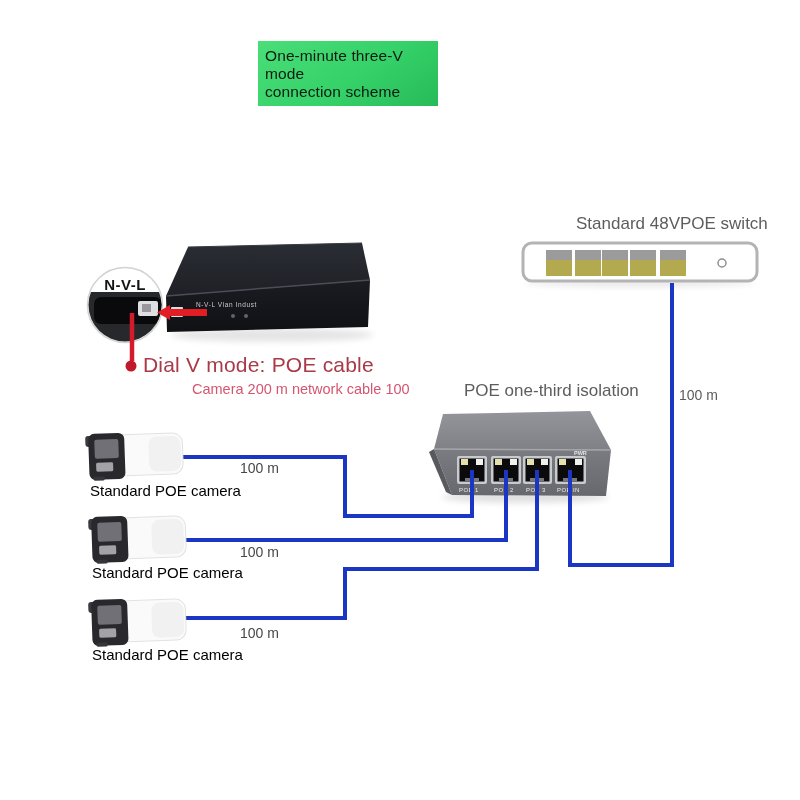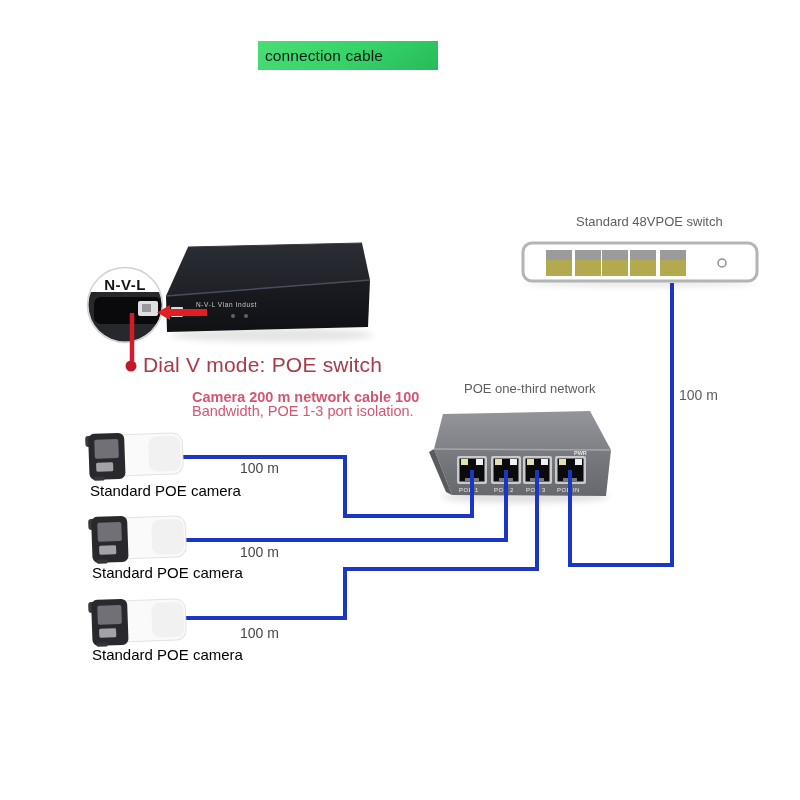--- a/index.html
+++ b/index.html
@@ -7,21 +7,21 @@
     position:relative;width:800px;height:800px;background:#ffffff;overflow:hidden;
     font-family:"Liberation Sans", sans-serif;
   }
   .abs{position:absolute;}
   svg{position:absolute;left:0;top:0;}
   .title-box{
     left:258px;top:41px;width:166px;padding:6px 7px 5px 7px;
     background:linear-gradient(145deg,#4ade77 0%,#35d169 55%,#27bb58 100%);
     color:#0d1b12;font-size:15.5px;line-height:18px;letter-spacing:0.1px;
   }
-  .lbl{color:#5d5d5f;font-size:13px;white-space:nowrap;}
+  .lbl{color:#5d5d5f;font-size:17px;white-space:nowrap;}
   .dist{color:#474749;font-size:14px;white-space:nowrap;}
   .cam-lbl{color:#000000;font-size:15px;white-space:nowrap;}
   .heading-red{color:#a93a47;font-size:21px;font-weight:500;white-space:nowrap;letter-spacing:0.2px;}
   .note-pink{color:#d4566f;font-size:14.5px;white-space:nowrap;}
   .nvl-big{width:46px;text-align:center;color:#141416;font-size:15px;font-weight:700;letter-spacing:0.5px;}
   .device-front-text{color:#c9cacd;font-size:6.5px;letter-spacing:0.6px;white-space:nowrap;}
 </style>
 </head>
 <body>
 
@@ -175,33 +175,33 @@
       <polyline points="180,618 345,618 345,569 537,569 537,470"></polyline>
       <polyline points="672,283 672,565 570,565 570,470"></polyline>
     </g>
 
     <use href="#cam" transform="translate(88,433) rotate(-2)"></use>
     <use href="#cam" transform="translate(91,516) rotate(-2)"></use>
     <use href="#cam" transform="translate(91,599) rotate(-2)"></use>
   </svg>
 
   <div class="abs title-box">
-    <div>connection cable</div>
+    <div>One-minute three-V mode</div>
+    <div>connection scheme</div>
   </div>
 
   <div class="abs nvl-big" style="left:102px;top:276px;">N-V-L</div>
 
   <div class="abs device-front-text" style="left:196px;top:301px;">N-V-L Vlan Indust</div>
 
-  <div class="abs heading-red" style="left:143px;top:353px;">Dial V mode: POE switch</div>
-  <div class="abs note-pink" style="left:192px;top:389px;font-weight:bold;">Camera 200 m network cable 100</div>
-  <div class="abs note-pink" style="left:192px;top:403px;">Bandwidth, POE 1-3 port isolation.</div>
+  <div class="abs heading-red" style="left:143px;top:353px;">Dial V mode: POE cable</div>
+  <div class="abs note-pink" style="left:192px;top:381px;">Camera 200 m network cable 100</div>
 
   <div class="abs lbl" style="left:576px;top:214px;">Standard 48VPOE switch</div>
-  <div class="abs lbl" style="left:464px;top:381px;">POE one-third network</div>
+  <div class="abs lbl" style="left:464px;top:381px;">POE one-third isolation</div>
 
   <div class="abs cam-lbl" style="left:90px;top:482px;">Standard POE camera</div>
   <div class="abs cam-lbl" style="left:92px;top:564px;">Standard POE camera</div>
   <div class="abs cam-lbl" style="left:92px;top:646px;">Standard POE camera</div>
 
   <div class="abs dist" style="left:240px;top:460px;">100 m</div>
   <div class="abs dist" style="left:240px;top:544px;">100 m</div>
   <div class="abs dist" style="left:240px;top:625px;">100 m</div>
   <div class="abs dist" style="left:679px;top:387px;color:#5c5c5e;">100 m</div>
 

